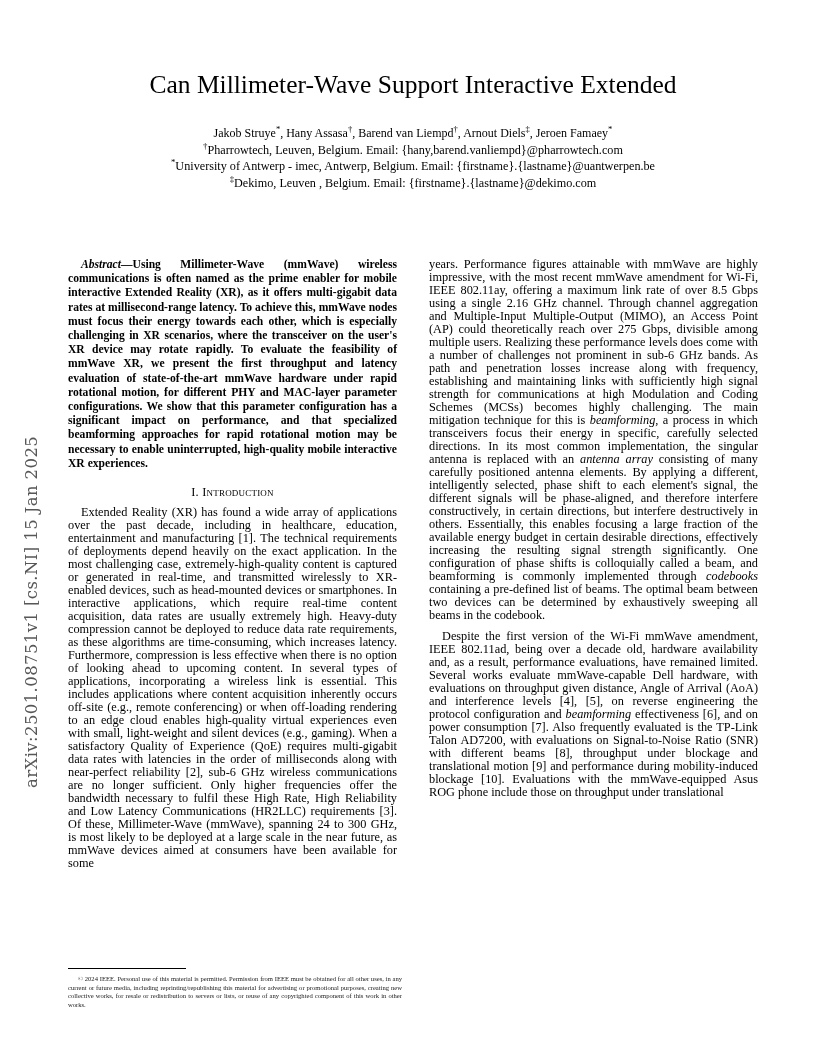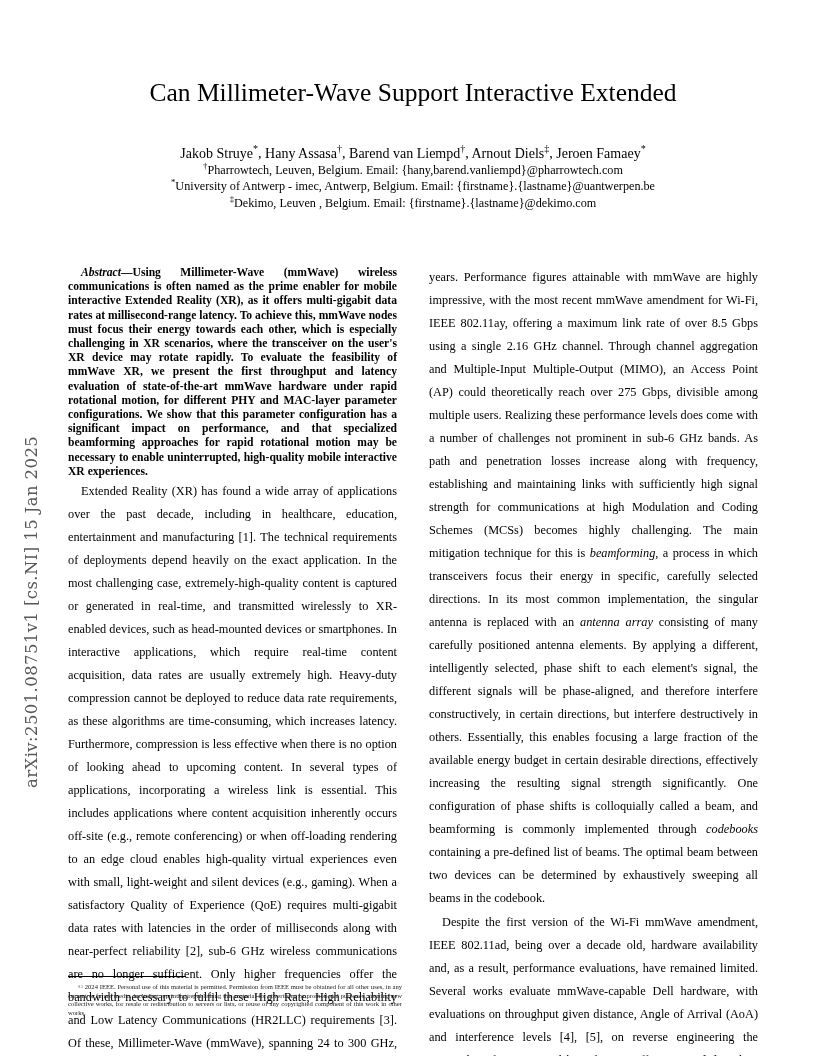--- a/index.html
+++ b/index.html
@@ -36,43 +36,43 @@
     font-family: "DejaVu Serif", "Liberation Serif", serif;
     font-size: 16.5px;
     letter-spacing: 0.4px;
     color: #575757;
   }
 
   
   .content {
     position: absolute;
     left: 68px;
-    top: 8px;
+    top: 0px;
     width: 690px;
     height: 868px;
   }
 
   
   .title {
     margin: 0;
     padding-top: 68px;
     text-align: center;
     font-size: 25.5px;
     line-height: 33px;
     font-weight: normal;
     font-family: "Liberation Serif", "DejaVu Serif", serif;
   }
   .title .l2 { display: block; }
 
   
   .authors {
     text-align: center;
-    font-size: 14px;
+    font-size: 12px;
     line-height: 17px;
-    margin-top: 36px;
+    margin-top: 24px;
   }
   .affil {
     text-align: center;
     font-size: 12.2px;
     line-height: 16.4px;
   }
   sup { font-size: 0.72em; vertical-align: super; line-height: 0; }
 
   
   .cols {
@@ -85,25 +85,25 @@
   }
   .col {
     width: 334px;
     text-align: justify;
     text-justify: inter-word;
     hyphens: none;
   }
   .col p {
     margin: 0;
     font-size: 12.3px;
-    line-height: 23px;
+    line-height: 13px;
     text-indent: 13px;
   }
   .col p.noindent { text-indent: 0; }
-  .col p + p { margin-top: 1px; }
+  .col p + p { margin-top: 8px; }
 
   .abstract {
     font-weight: bold;
     font-size: 11.6px !important;
     line-height: 14.2px !important;
     text-indent: 13px;
   }
   .abstract .lead { font-weight: bold; font-style: italic; }
 
   .sec-head {
@@ -157,20 +157,24 @@
 
     <div class="affil"><sup>†</sup>Pharrowtech, Leuven, Belgium. Email: {hany,barend.vanliempd}@pharrowtech.com</div>
     <div class="affil"><sup>*</sup>University of Antwerp - imec, Antwerp, Belgium. Email: {firstname}.{lastname}@uantwerpen.be</div>
     <div class="affil"><sup>‡</sup>Dekimo, Leuven , Belgium. Email: {firstname}.{lastname}@dekimo.com</div>
 
     <div class="cols">
 
       <div class="col">
         <p class="abstract"><span class="lead">Abstract—</span><span>Using Millimeter-Wave (mmWave) wireless communications is often named as the prime enabler for mobile interactive Extended Reality (XR), as it offers multi-gigabit data rates at millisecond-range latency. To achieve this, mmWave nodes must focus their energy towards each other, which is especially challenging in XR scenarios, where the transceiver on the user's XR device may rotate rapidly. To evaluate the feasibility of mmWave XR, we present the first throughput and latency evaluation of state-of-the-art mmWave hardware under rapid rotational motion, for different PHY and MAC-layer parameter configurations. We show that this parameter configuration has a significant impact on performance, and that specialized beamforming approaches for rapid rotational motion may be necessary to enable uninterrupted, high-quality mobile interactive XR experiences.</span></p>
 
+        <div class="sec-head">
+          <span class="num">I.</span>
+          <span>Introduction</span>
+        </div>
 
         <p>Extended Reality (XR) has found a wide array of applications over the past decade, including in healthcare, education, entertainment and manufacturing [1]. The technical requirements of deployments depend heavily on the exact application. In the most challenging case, extremely-high-quality content is captured or generated in real-time, and transmitted wirelessly to XR-enabled devices, such as head-mounted devices or smartphones. In interactive applications, which require real-time content acquisition, data rates are usually extremely high. Heavy-duty compression cannot be deployed to reduce data rate requirements, as these algorithms are time-consuming, which increases latency. Furthermore, compression is less effective when there is no option of looking ahead to upcoming content. In several types of applications, incorporating a wireless link is essential. This includes applications where content acquisition inherently occurs off-site (e.g., remote conferencing) or when off-loading rendering to an edge cloud enables high-quality virtual experiences even with small, light-weight and silent devices (e.g., gaming). When a satisfactory Quality of Experience (QoE) requires multi-gigabit data rates with latencies in the order of milliseconds along with near-perfect reliability [2], sub-6 GHz wireless communications are no longer sufficient. Only higher frequencies offer the bandwidth necessary to fulfil these High Rate, High Reliability and Low Latency Communications (HR2LLC) requirements [3]. Of these, Millimeter-Wave (mmWave), spanning 24 to 300 GHz, is most likely to be deployed at a large scale in the near future, as mmWave devices aimed at consumers have been available for some</p>
       </div>
 
       <div class="col">
         <p class="noindent">years. Performance figures attainable with mmWave are highly impressive, with the most recent mmWave amendment for Wi-Fi, IEEE 802.11ay, offering a maximum link rate of over 8.5 Gbps using a single 2.16 GHz channel. Through channel aggregation and Multiple-Input Multiple-Output (MIMO), an Access Point (AP) could theoretically reach over 275 Gbps, divisible among multiple users. Realizing these performance levels does come with a number of challenges not prominent in sub-6 GHz bands. As path and penetration losses increase along with frequency, establishing and maintaining links with sufficiently high signal strength for communications at high Modulation and Coding Schemes (MCSs) becomes highly challenging. The main mitigation technique for this is <em>beamforming</em>, a process in which transceivers focus their energy in specific, carefully selected directions. In its most common implementation, the singular antenna is replaced with an <em>antenna array</em> consisting of many carefully positioned antenna elements. By applying a different, intelligently selected, phase shift to each element's signal, the different signals will be phase-aligned, and therefore interfere constructively, in certain directions, but interfere destructively in others. Essentially, this enables focusing a large fraction of the available energy budget in certain desirable directions, effectively increasing the resulting signal strength significantly. One configuration of phase shifts is colloquially called a beam, and beamforming is commonly implemented through <em>codebooks</em> containing a pre-defined list of beams. The optimal beam between two devices can be determined by exhaustively sweeping all beams in the codebook.</p>
         <p>Despite the first version of the Wi-Fi mmWave amendment, IEEE 802.11ad, being over a decade old, hardware availability and, as a result, performance evaluations, have remained limited. Several works evaluate mmWave-capable Dell hardware, with evaluations on throughput given distance, Angle of Arrival (AoA) and interference levels [4], [5], on reverse engineering the protocol configuration and <em>beamforming</em> effectiveness [6], and on power consumption [7]. Also frequently evaluated is the TP-Link Talon AD7200, with evaluations on Signal-to-Noise Ratio (SNR) with different beams [8], throughput under blockage and translational motion [9] and performance during mobility-induced blockage [10]. Evaluations with the mmWave-equipped Asus ROG phone include those on throughput under translational</p>
       </div>
 
     </div>

